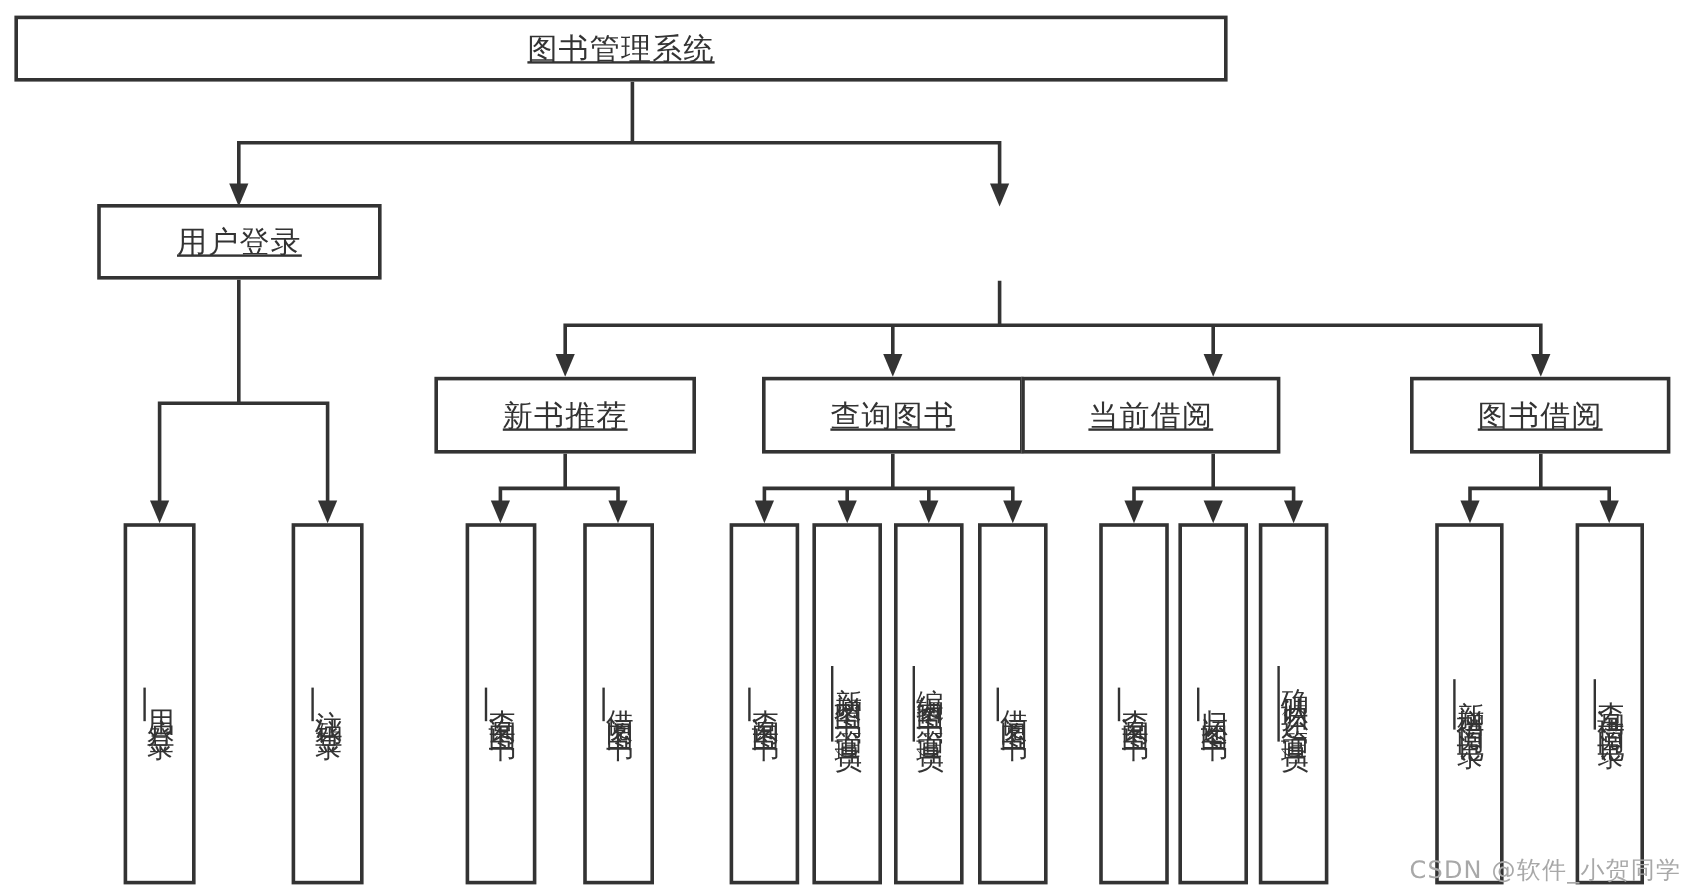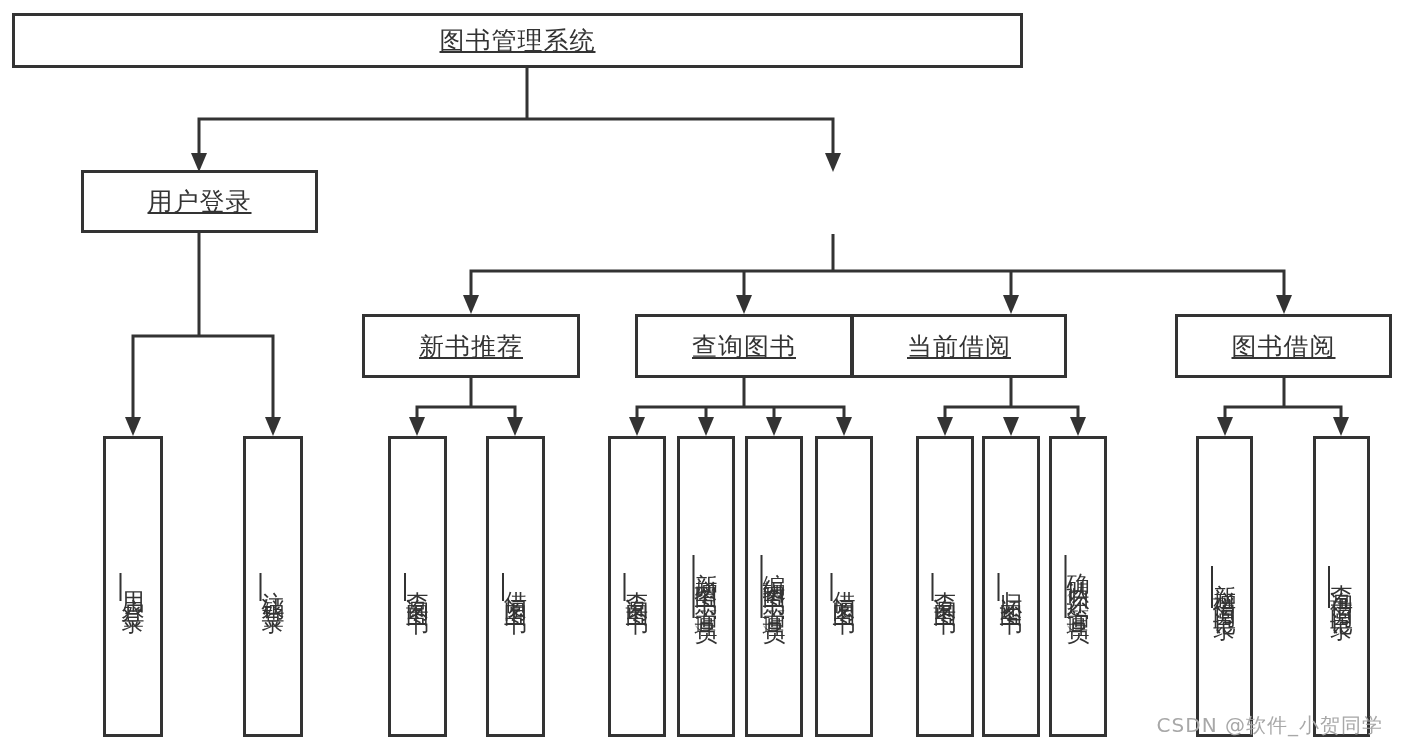--- a/index.html
+++ b/index.html
@@ -27,21 +27,21 @@
   .hbox{font-size:25px;letter-spacing:1px;white-space:nowrap;}
   .vbox{
     writing-mode:vertical-rl;
     text-orientation:mixed;
     font-size:23px;
     letter-spacing:7px;
     line-height:1;
   }
   #watermark{
     position:absolute;
-    right:22px;bottom:8px;
+    right:4px;bottom:8px;
     font-size:20px;
     color:#a8a8a8;
     letter-spacing:1px;
     z-index:3;
     white-space:nowrap;
   }
 </style>
 </head>
 <body>
 

